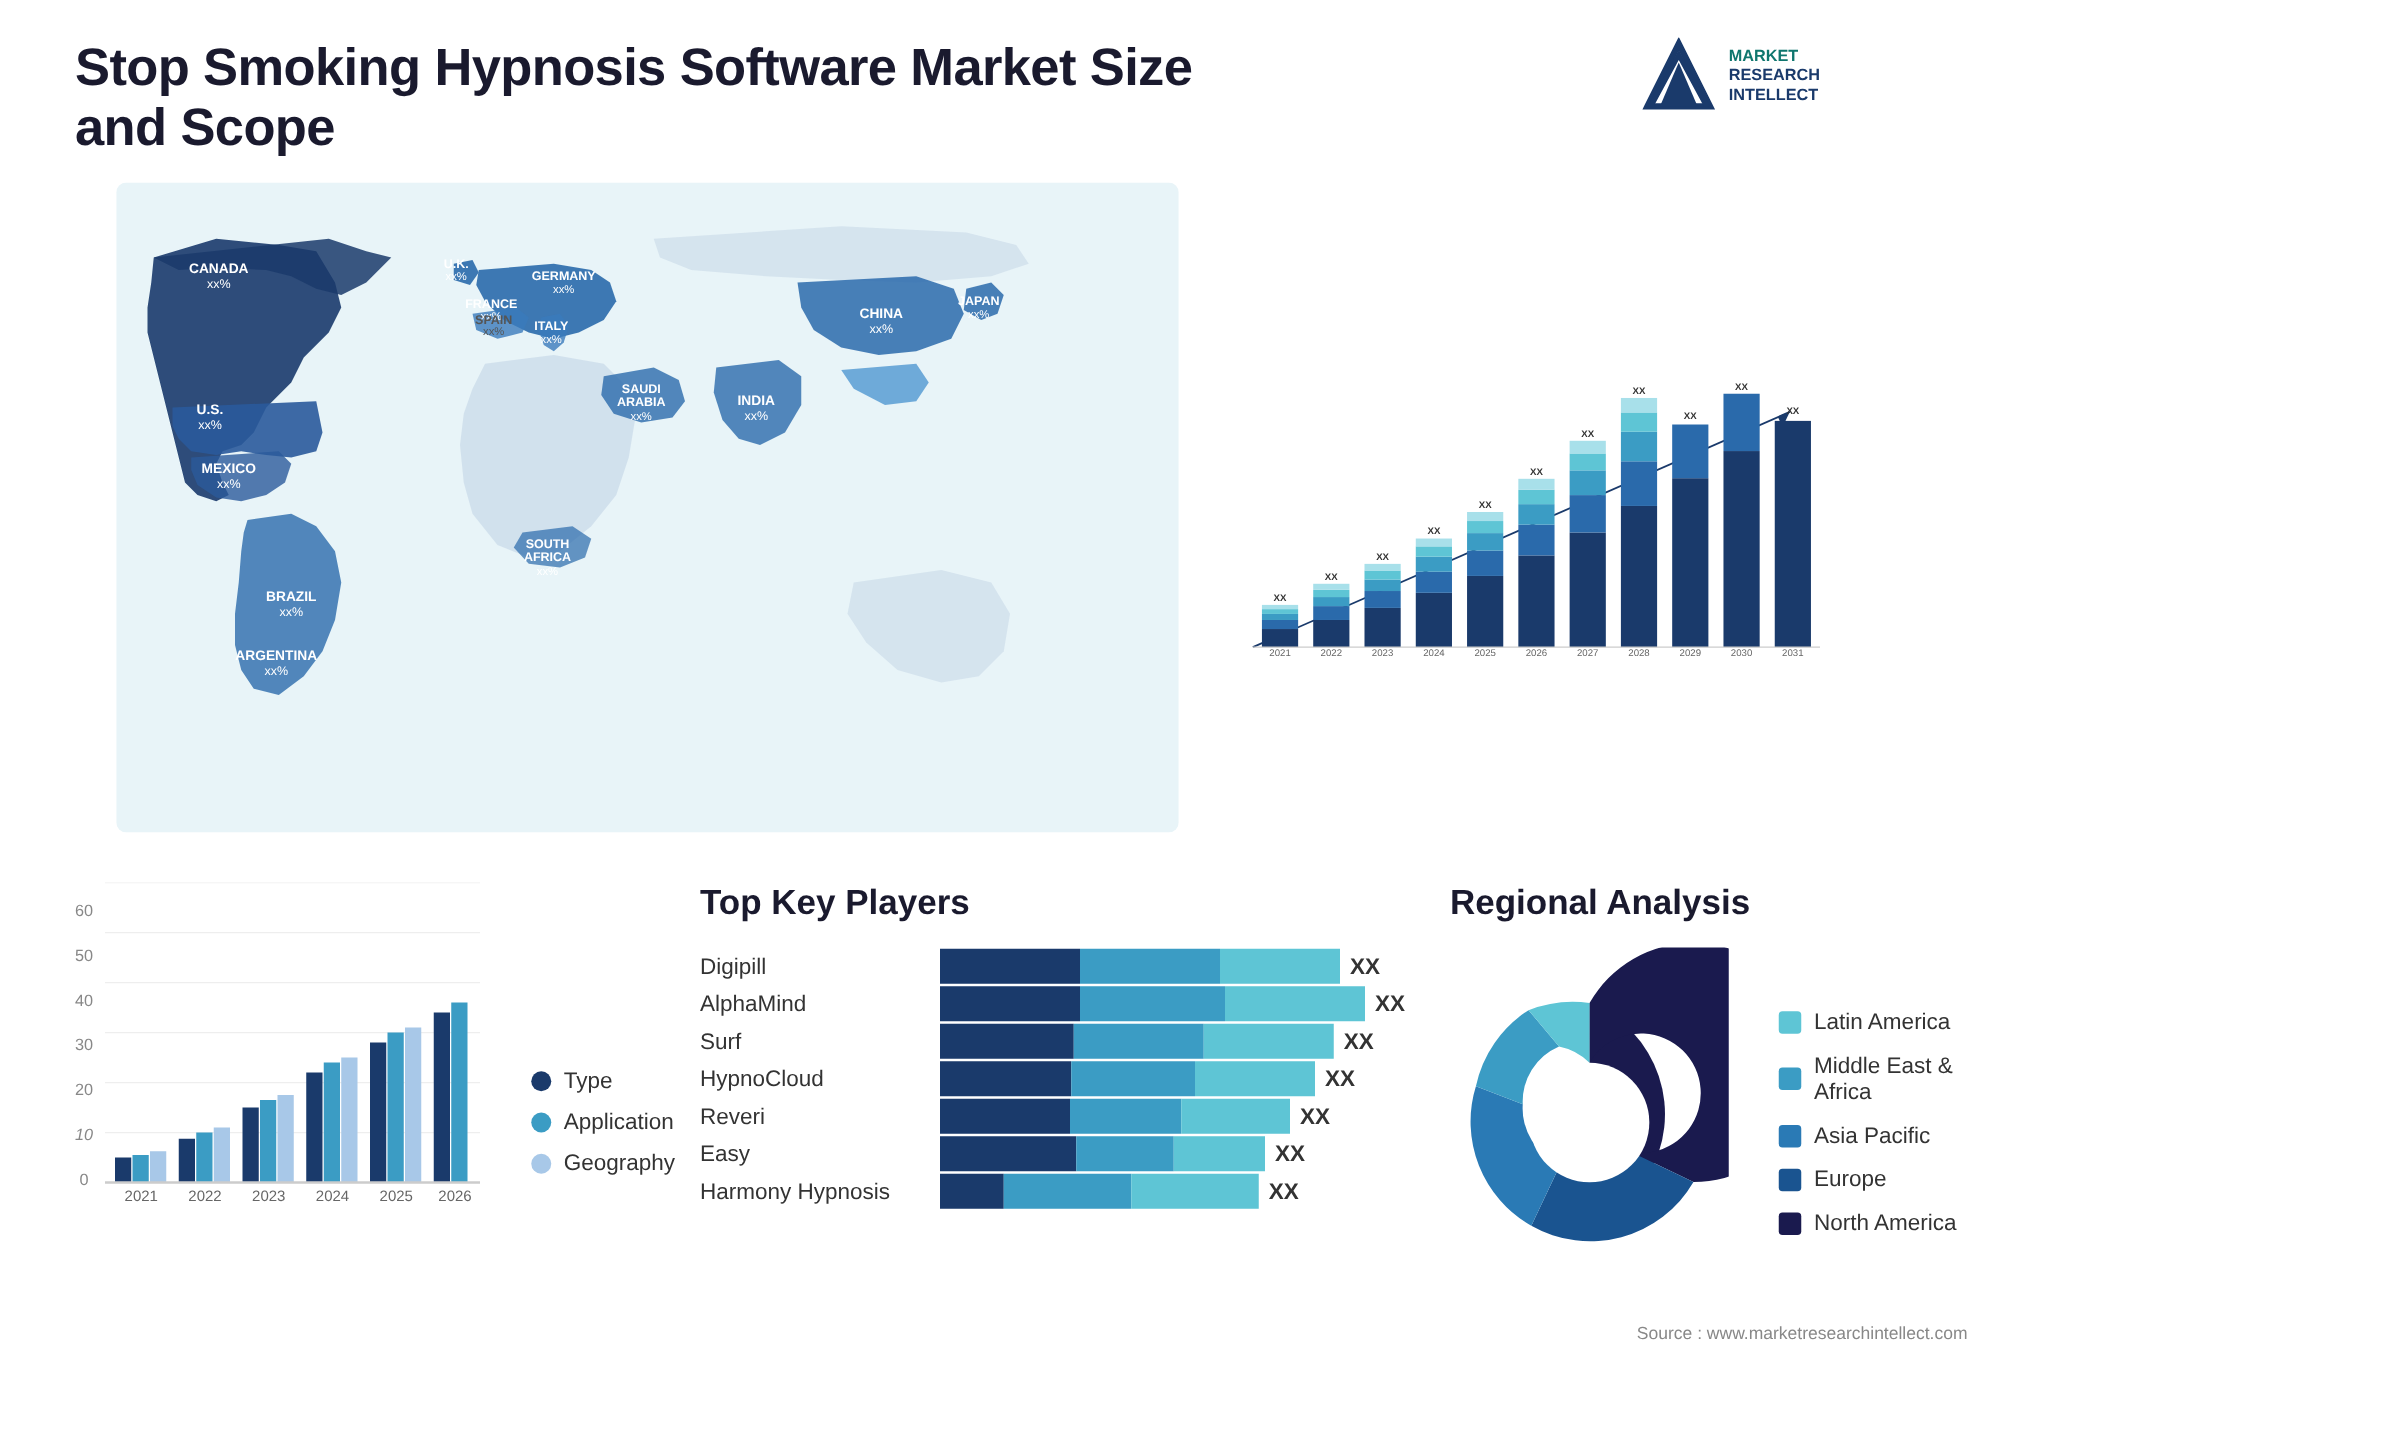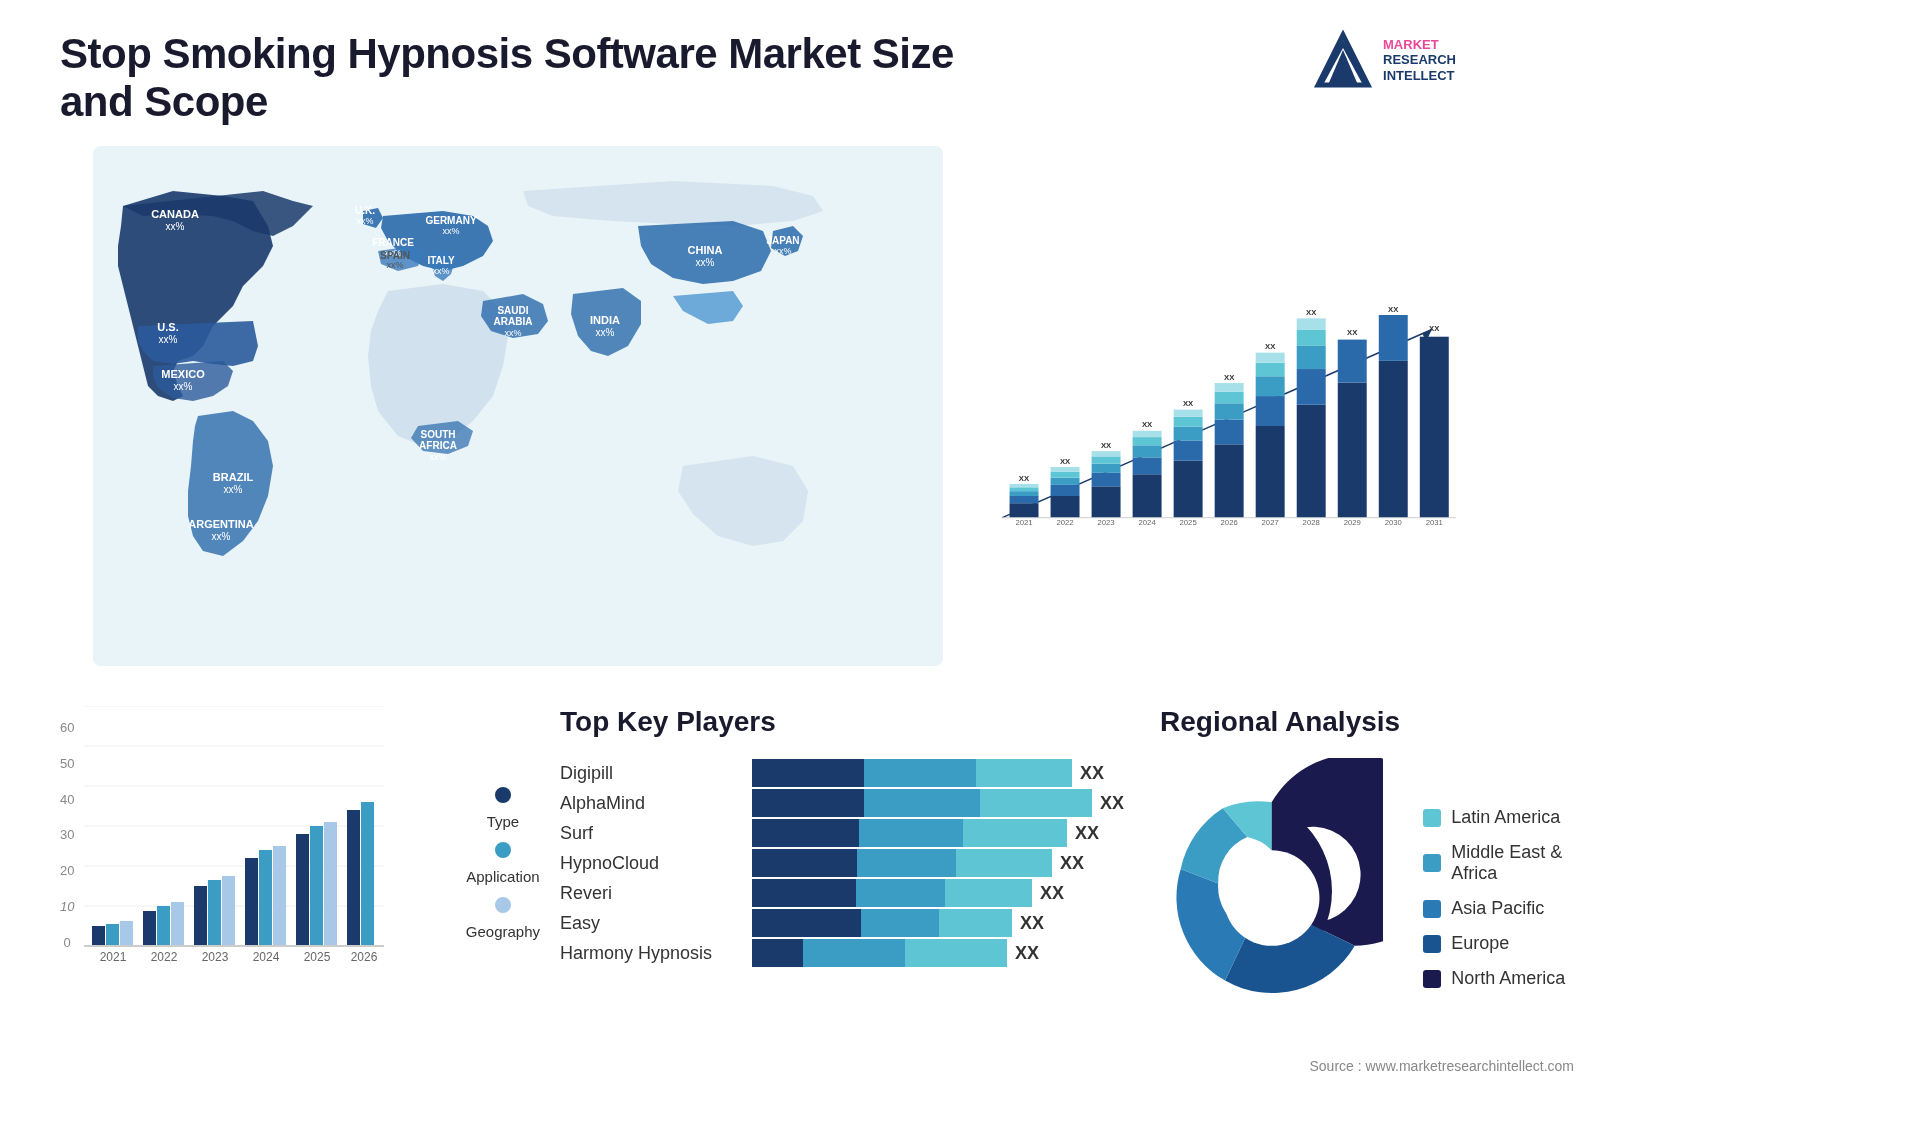--- a/index.html
+++ b/index.html
@@ -43,21 +43,21 @@
     .logo-icon {
       width: 60px;
       height: 60px;
     }
 
     .logo-text {
       text-align: left;
       line-height: 1.2;
     }
 
-    .logo-market { font-size: 13px; font-weight: 700; color: #ec4899; }
+    .logo-market { font-size: 13px; font-weight: 700; color: #0f766e; }
     .logo-research { font-size: 13px; font-weight: 700; color: #1a3a6b; }
     .logo-intellect { font-size: 13px; font-weight: 700; color: #1a3a6b; }
 
     
     .top-section {
       display: flex;
       gap: 40px;
       margin-bottom: 40px;
       height: 520px;
     }
@@ -107,23 +107,22 @@
       display: flex;
       flex-direction: column;
       gap: 12px;
       margin-left: 20px;
     }
 
     .legend-item {
       display: flex;
       align-items: center;
       gap: 10px;
-      font-size: 15px;
+      font-size: 18px;
       color: #333;
-      flex-direction: column;
     }
 
     .legend-dot {
       width: 16px;
       height: 16px;
       border-radius: 50%;
       flex-shrink: 0;
     }
 
     

